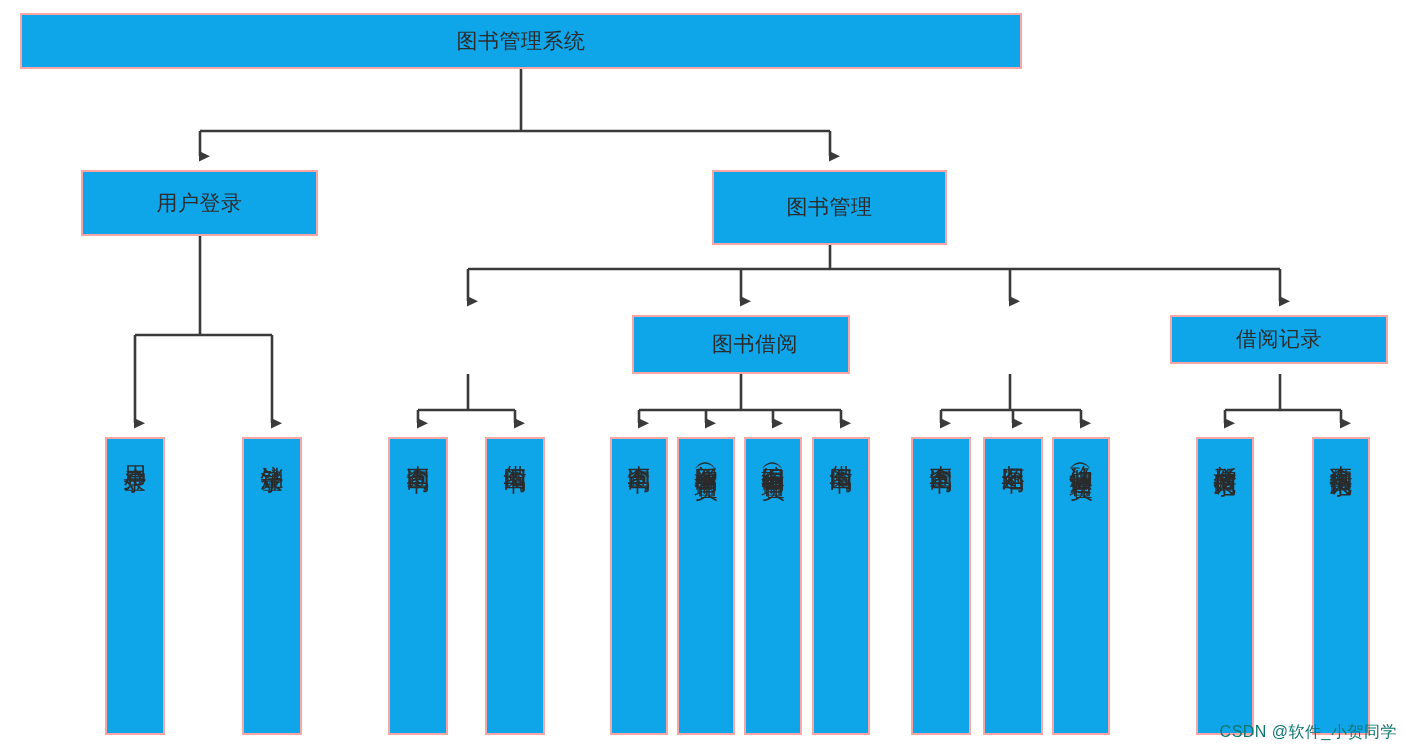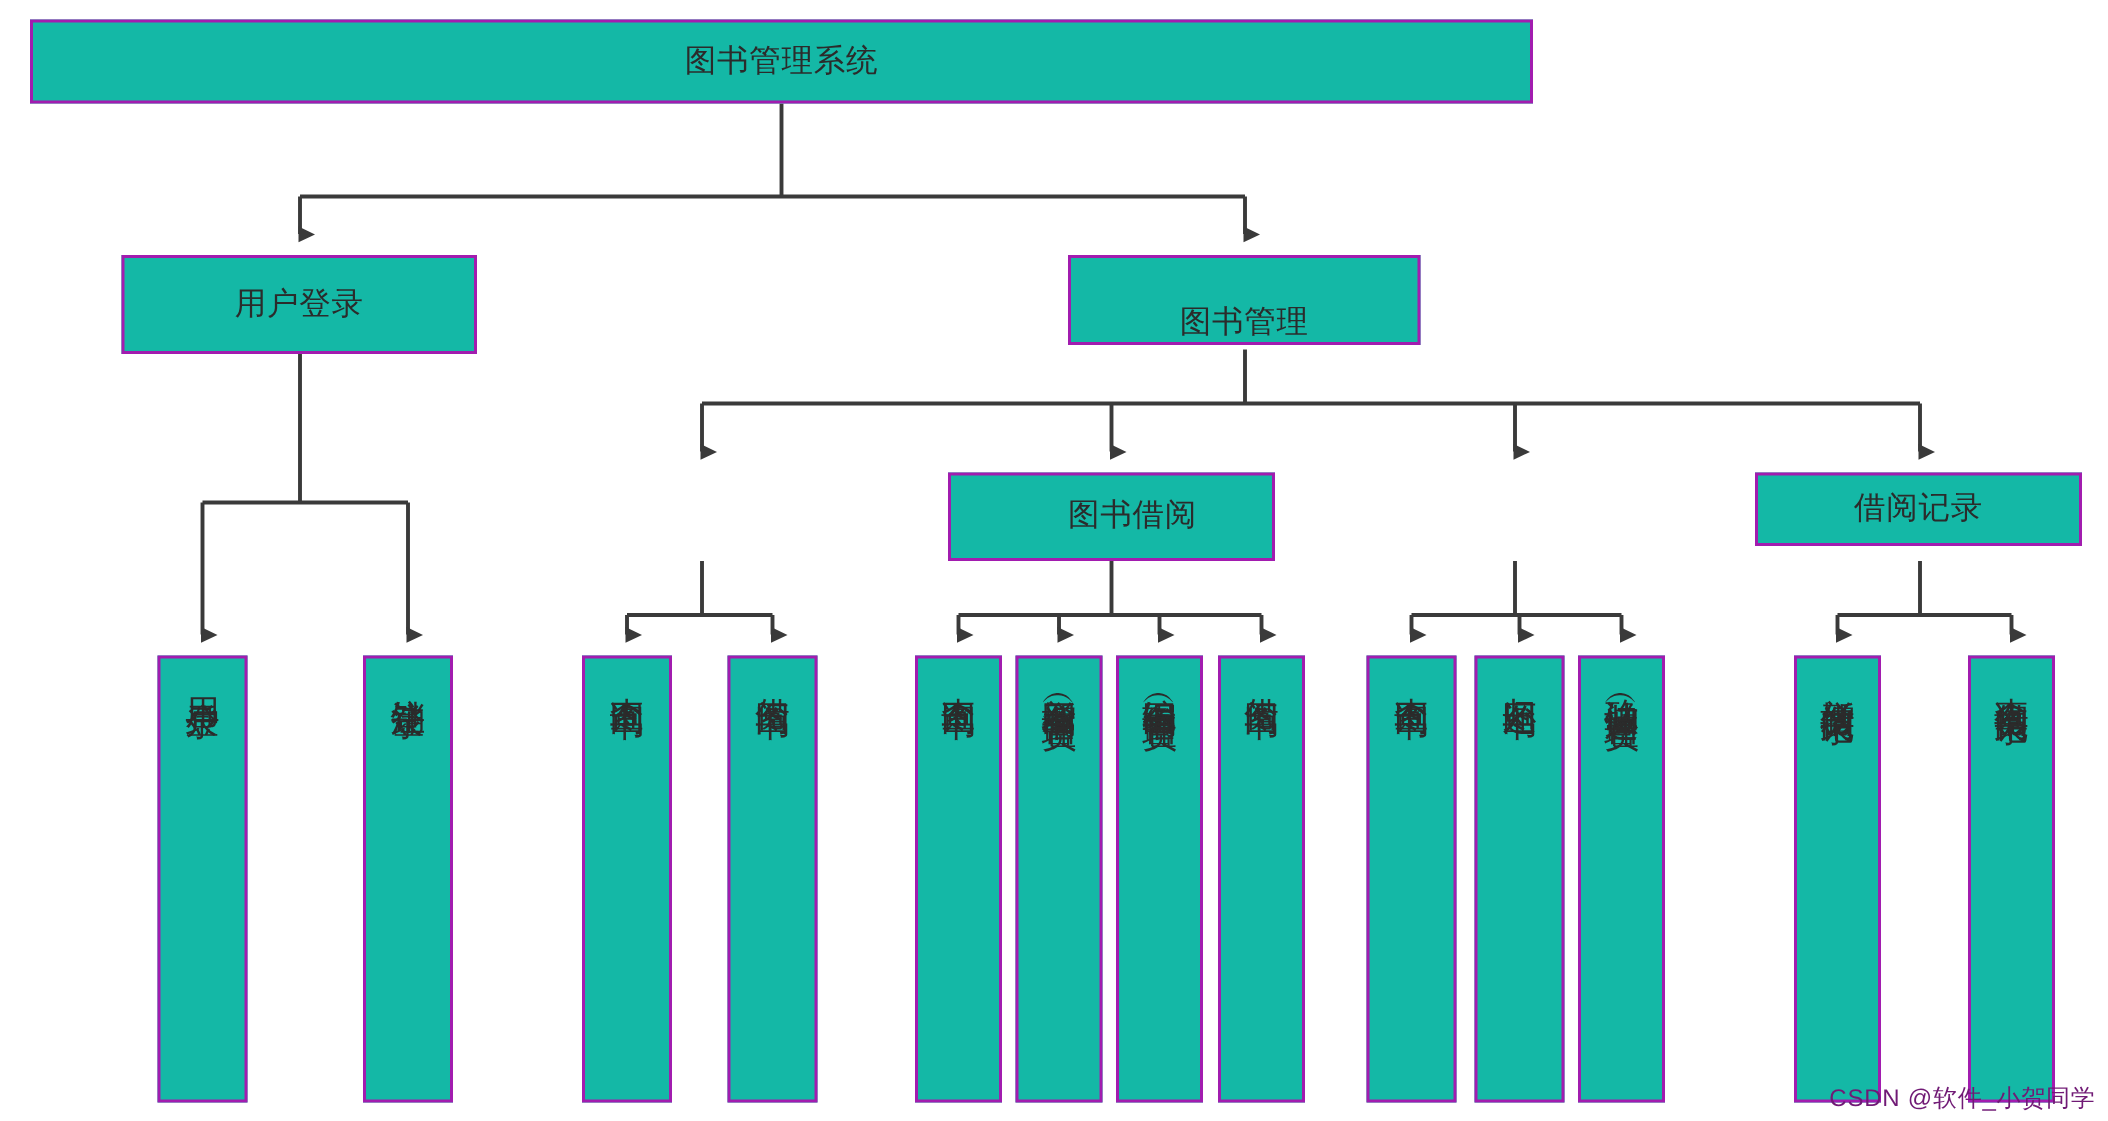--- a/index.html
+++ b/index.html
@@ -22,22 +22,22 @@
     position: absolute;
     left: 0;
     top: 0;
     width: 1405px;
     height: 747px;
     pointer-events: none;
   }
   .node {
     position: absolute;
     box-sizing: border-box;
-    background: #14b8a6;
-    border: 2px solid #a21caf;
+    background: #0ea5e9;
+    border: 2px solid #fca5a5;
     display: flex;
     align-items: center;
     justify-content: center;
     color: #2b2b2b;
     line-height: 1.18;
   }
   .node-label {
     display: block;
     text-align: center;
     white-space: nowrap;
@@ -60,21 +60,21 @@
     font-size: 23px;
     letter-spacing: 2px;
     white-space: nowrap;
     line-height: 1.0;
   }
   #watermark {
     position: absolute;
     right: 8px;
     bottom: 4px;
     font-size: 16px;
-    color: #701a75;
+    color: #0f766e;
     white-space: nowrap;
     letter-spacing: 0.5px;
   }
 </style>
 </head>
 <body>
 
 <div id="diagram-root">
 
   <svg id="edge-layer" viewBox="0 0 1405 747" width="1405" height="747" xmlns="http://www.w3.org/2000/svg">
@@ -129,21 +129,21 @@
     </g>
   </svg>
 
   <div class="node horiz root" style="left:20px; top:13px; width:1002px; height:56px;">
     <span class="node-label">图书管理系统</span>
   </div>
 
   <div class="node horiz" style="left:81px; top:170px; width:237px; height:66px;">
     <span class="node-label">用户登录</span>
   </div>
-  <div class="node horiz" style="left:712px; top:170px; width:235px; height:60px;align-items:flex-end;">
+  <div class="node horiz" style="left:712px; top:170px; width:235px; height:75px;">
     <span class="node-label">图书管理</span>
   </div>
 
   <div class="node horiz" style="left:632px; top:315px; width:218px; height:59px;padding-left:28px;">
     <span class="node-label">图书借阅</span>
   </div>
   <div class="node horiz" style="left:1170px; top:315px; width:218px; height:49px;">
     <span class="node-label">借阅记录</span>
   </div>
 

